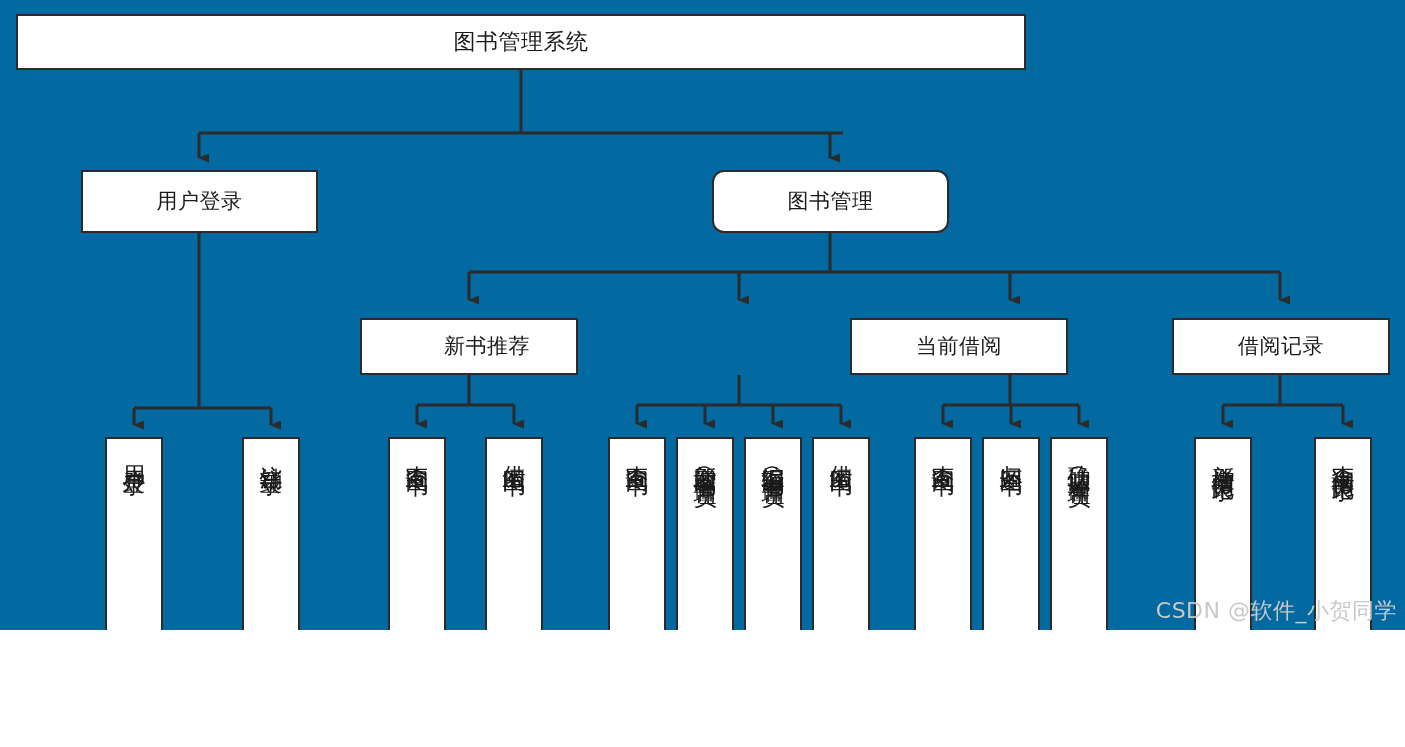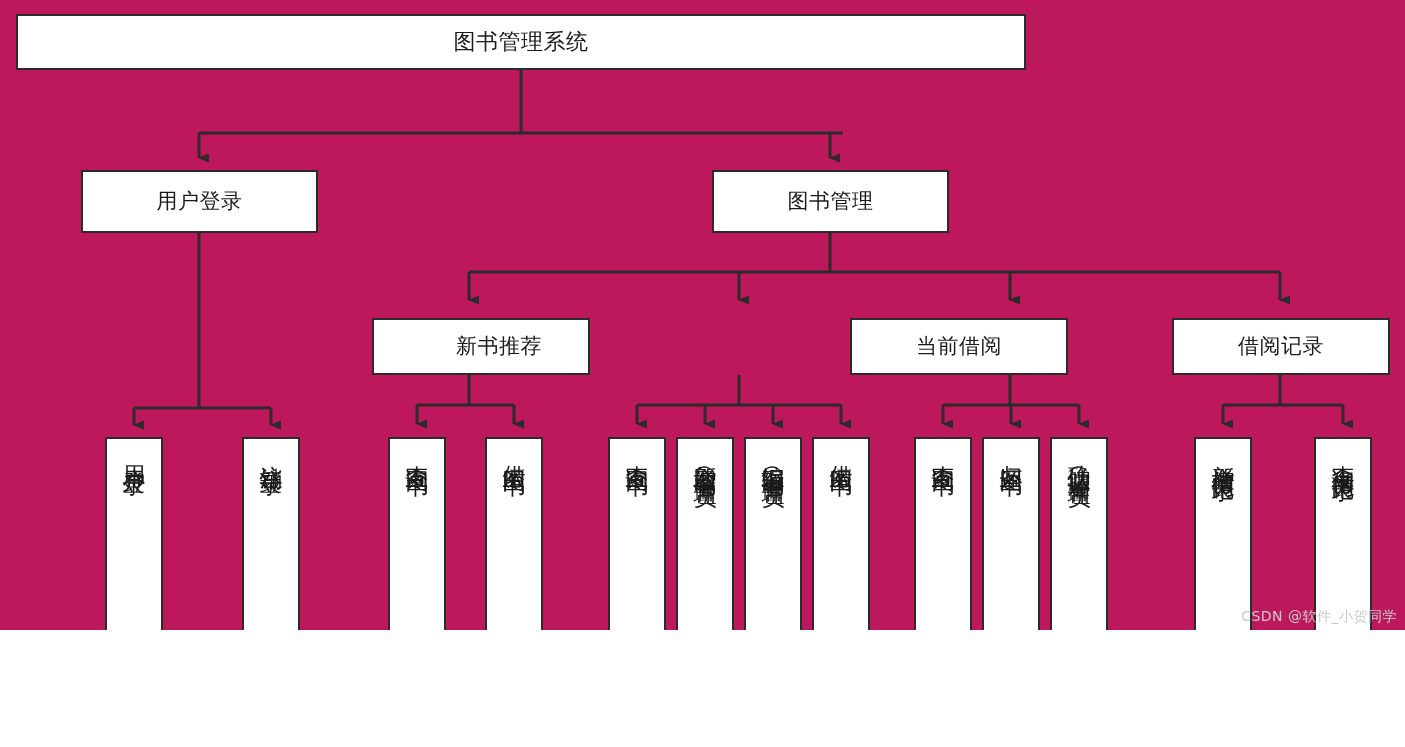--- a/index.html
+++ b/index.html
@@ -8,21 +8,21 @@
     padding: 0;
     background: #ffffff;
   }
   body {
     font-family: "DejaVu Sans", "Liberation Sans", sans-serif;
   }
   #canvas {
     position: relative;
     width: 1405px;
     height: 630px;
-    background: #be185d;
+    background: #0369a1;
     overflow: hidden;
   }
   #edges {
     position: absolute;
     left: 0;
     top: 0;
     width: 1405px;
     height: 747px;
     pointer-events: none;
   }
@@ -59,21 +59,21 @@
     text-orientation: upright;
     font-size: 23px;
     line-height: 1.0;
     letter-spacing: 3px;
     white-space: nowrap;
   }
   .watermark {
     position: absolute;
     right: 8px;
     bottom: 4px;
-    font-size: 14px;
+    font-size: 22px;
     color: #c9c9c9;
     z-index: 5;
     white-space: nowrap;
     letter-spacing: 0.5px;
   }
 </style>
 </head>
 <body>
 
 <div id="canvas">
@@ -128,25 +128,25 @@
     </g>
   </svg>
 
   <div class="node h-node node-root" style="left:16px; top:14px; width:1010px; height:56px;">
     <span class="lbl">图书管理系统</span>
   </div>
 
   <div class="node h-node" style="left:81px; top:170px; width:237px; height:63px;">
     <span class="lbl">用户登录</span>
   </div>
-  <div class="node h-node" style="left:712px; top:170px; width:237px; height:63px;">
+  <div class="node h-node" style="left:712px; top:170px; width:237px; height:63px;border-radius:12px;">
     <span class="lbl">图书管理</span>
   </div>
 
-  <div class="node h-node" style="left:372px; top:318px; width:218px; height:57px;padding-left:36px;">
+  <div class="node h-node" style="left:360px; top:318px; width:218px; height:57px;padding-left:36px;">
     <span class="lbl">新书推荐</span>
   </div>
   <div class="node h-node" style="left:850px; top:318px; width:218px; height:57px;">
     <span class="lbl">当前借阅</span>
   </div>
   <div class="node h-node" style="left:1172px; top:318px; width:218px; height:57px;">
     <span class="lbl">借阅记录</span>
   </div>
 
   <div class="node v-node" style="left:105px; top:437px; width:58px; height:298px;">

